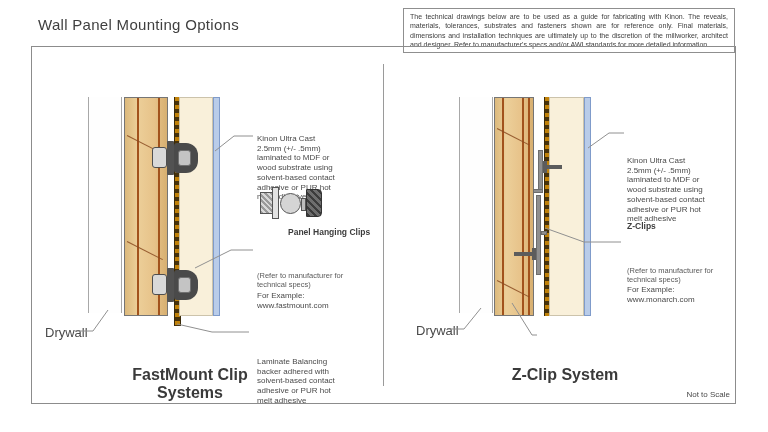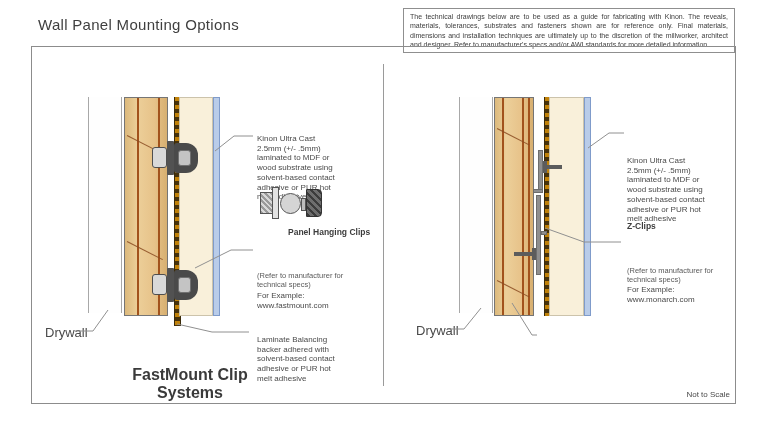--- a/index.html
+++ b/index.html
@@ -108,21 +108,21 @@
     <div class="abs icon-knob"></div>
     <div class="abs icon-tab"></div>
     <div class="abs icon-dark"></div>
   </div>
 
   <div class="abs ann-bold" style="left:257px;top:227px;margin-left:31px;">Panel Hanging Clips</div>
   <div class="abs ann" style="left:257px;top:246px;width:110px;">For Example:
 www.fastmount.com</div>
   <div class="abs ann-small" style="left:257px;top:271px;width:120px;">(Refer to manufacturer for
 technical specs)</div>
-  <div class="abs ann" style="left:257px;top:290px;width:110px;">Laminate Balancing
+  <div class="abs ann" style="left:257px;top:312px;width:110px;">Laminate Balancing
 backer adhered with
 solvent-based contact
 adhesive or PUR hot
 melt adhesive</div>
 
   <div class="abs side-label" style="left:45px;top:325px;">Drywall</div>
   <div class="abs caption" style="left:105px;top:366px;">FastMount Clip Systems</div>
 
   <div class="abs drywall" style="left:459px;"></div>
 
@@ -153,20 +153,21 @@
 solvent-based contact
 adhesive or PUR hot
 melt adhesive</div>
   <div class="abs ann-bold" style="left:627px;top:221px;">Z-Clips</div>
   <div class="abs ann" style="left:627px;top:240px;width:110px;">For Example:
 www.monarch.com</div>
   <div class="abs ann-small" style="left:627px;top:266px;width:120px;">(Refer to manufacturer for
 technical specs)</div>
 
   <div class="abs side-label" style="left:416px;top:323px;">Drywall</div>
+  <div class="abs caption" style="left:480px;top:366px;">Z-Clip System</div>
 
   <svg class="abs leads" width="768" height="432">
     <polyline points="215,151 234,136 253,136"></polyline>
     <polyline points="195,268 231,250 253,250"></polyline>
     <polyline points="177,324 212,332 249,332"></polyline>
     <polyline points="75,331 93,331 108,310"></polyline>
     <polyline points="588,148 609,133 624,133"></polyline>
     <polyline points="545,228 584,242 621,242"></polyline>
     <polyline points="447,329 464,329 481,308"></polyline>
     <polyline points="512,303 532,335 537,335"></polyline>

